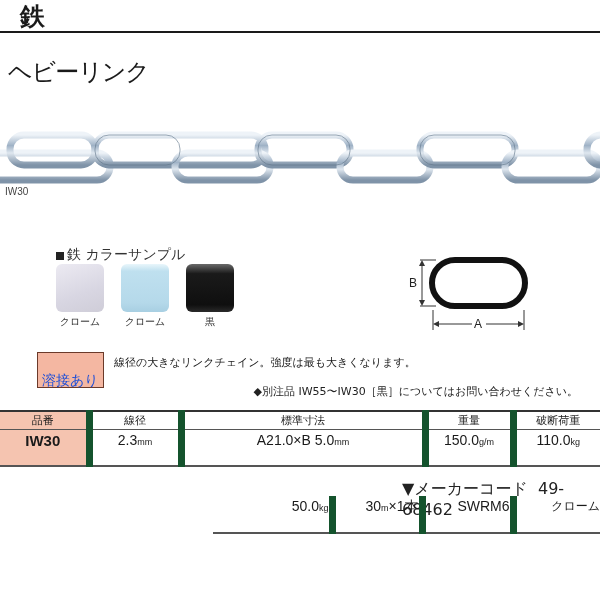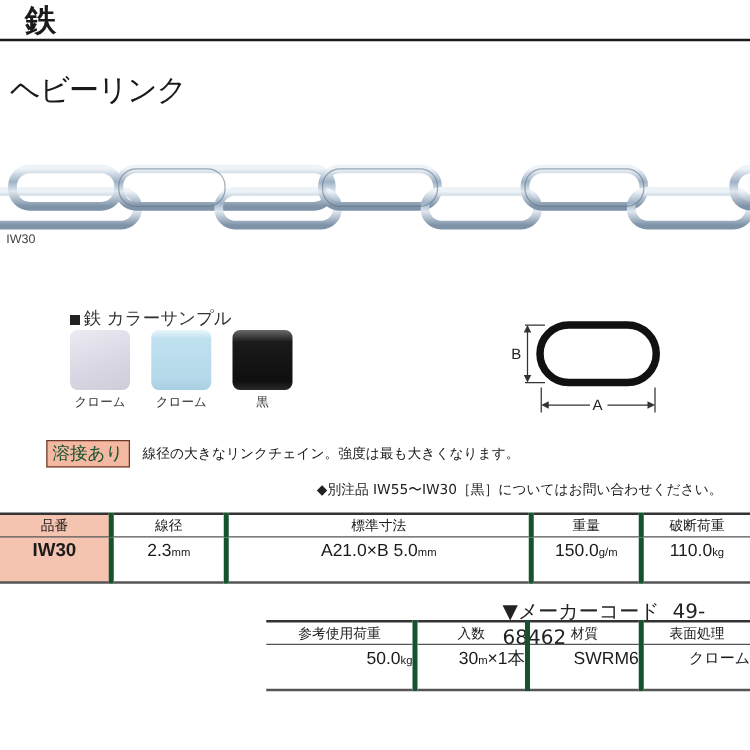--- a/index.html
+++ b/index.html
@@ -16,26 +16,26 @@
   .swatch-heading { position: absolute; left: 56px; top: 246px; font-size: 14px; color: #333; }
   .swatch-heading .sq { display: inline-block; width: 8px; height: 8px; background: #222; margin-right: 3px; vertical-align: -1px; }
   .swatch { position: absolute; top: 264px; width: 48px; height: 48px; border-radius: 6px; }
   .swatch.chrome { left: 56px; background: linear-gradient(160deg, #eceaf2 0%, #d8d6e2 60%, #cfcdd8 100%); }
   .swatch.unichrome { left: 121px; background: linear-gradient(180deg, #e9f6fb 0%, #bfe0ef 15%, #b5d9ea 80%, #a8cfe2 100%); }
   .swatch.black { left: 186px; background: linear-gradient(180deg, #6a6a6a 0%, #1a1a1a 20%, #0f0f0f 85%, #2a2a2a 100%); }
   .swatch-label { position: absolute; top: 315px; width: 60px; text-align: center; font-size: 10px; color: #333; }
 
   .dim-diagram { position: absolute; left: 400px; top: 250px; width: 130px; height: 90px; }
 
-  .welded-badge { position: absolute; left: 37px; top: 352px; height: 22px; padding: 0 4px; background: #f4b7a2; border: 1px solid #6b3a2a; font-size: 14px; line-height: 20px; color: #14532d; }
+  .welded-badge { position: absolute; left: 37px; top: 352px; height: 22px; padding: 17px 4px; background: #f4b7a2; border: 1px solid #6b3a2a; font-size: 14px; line-height: 20px; color: #1d4ed8; }
   .description { position: absolute; left: 114px; top: 352px; font-size: 11px; line-height: 22px; color: #1a1a1a; }
   .note { position: absolute; right: 22px; top: 384px; font-size: 11px; color: #222; }
 
   table.spec { position: absolute; border-collapse: collapse; font-size: 11px; }
-  table.spec th, table.spec td { border-left: 4px solid #14532d; text-align: center; font-weight: normal; }
+  table.spec th, table.spec td { border-left: 7px solid #14532d; text-align: center; font-weight: normal; }
   table.spec tr:first-child th { border-top: 2px solid #333; }
   table.spec th { height: 18px; border-bottom: 1px solid #555; }
   table.spec td { vertical-align: top; padding-top: 2px; font-size: 14px; font-family: "Liberation Sans", sans-serif; }
   table.spec tr:last-child td { border-bottom: 2px solid #555; }
   table.spec th:first-child, table.spec td:first-child { border-left: none; }
   .unit { font-size: 9px; }
 
   table.main { left: 0; top: 410px; width: 600px; }
   table.main td { height: 37px; }
   table.main .hl { background: #f5c4b0; }
@@ -140,26 +140,20 @@
 <div class="maker-code"><span>▼メーカーコード</span>&nbsp;&nbsp;<span>49-68462</span></div>
 
 <table class="spec sub">
   <colgroup>
       <col style="width:119px">
       <col style="width:90px">
       <col style="width:91px">
       <col style="width:87px">
     </colgroup>
   <tbody>
-      <tr>
-    <th>参考使用荷重</th>
-    <th>入数</th>
-    <th>材質</th>
-    <th>表面処理</th>
-  </tr>
   <tr>
     <td><span>50.0</span><span class="unit">kg</span></td>
     <td><span>30</span><span class="unit">m</span><span>×1本</span></td>
     <td>SWRM6</td>
     <td class="txt">クローム</td>
   </tr>
 </tbody>
   </table>
 
 </body></html>

